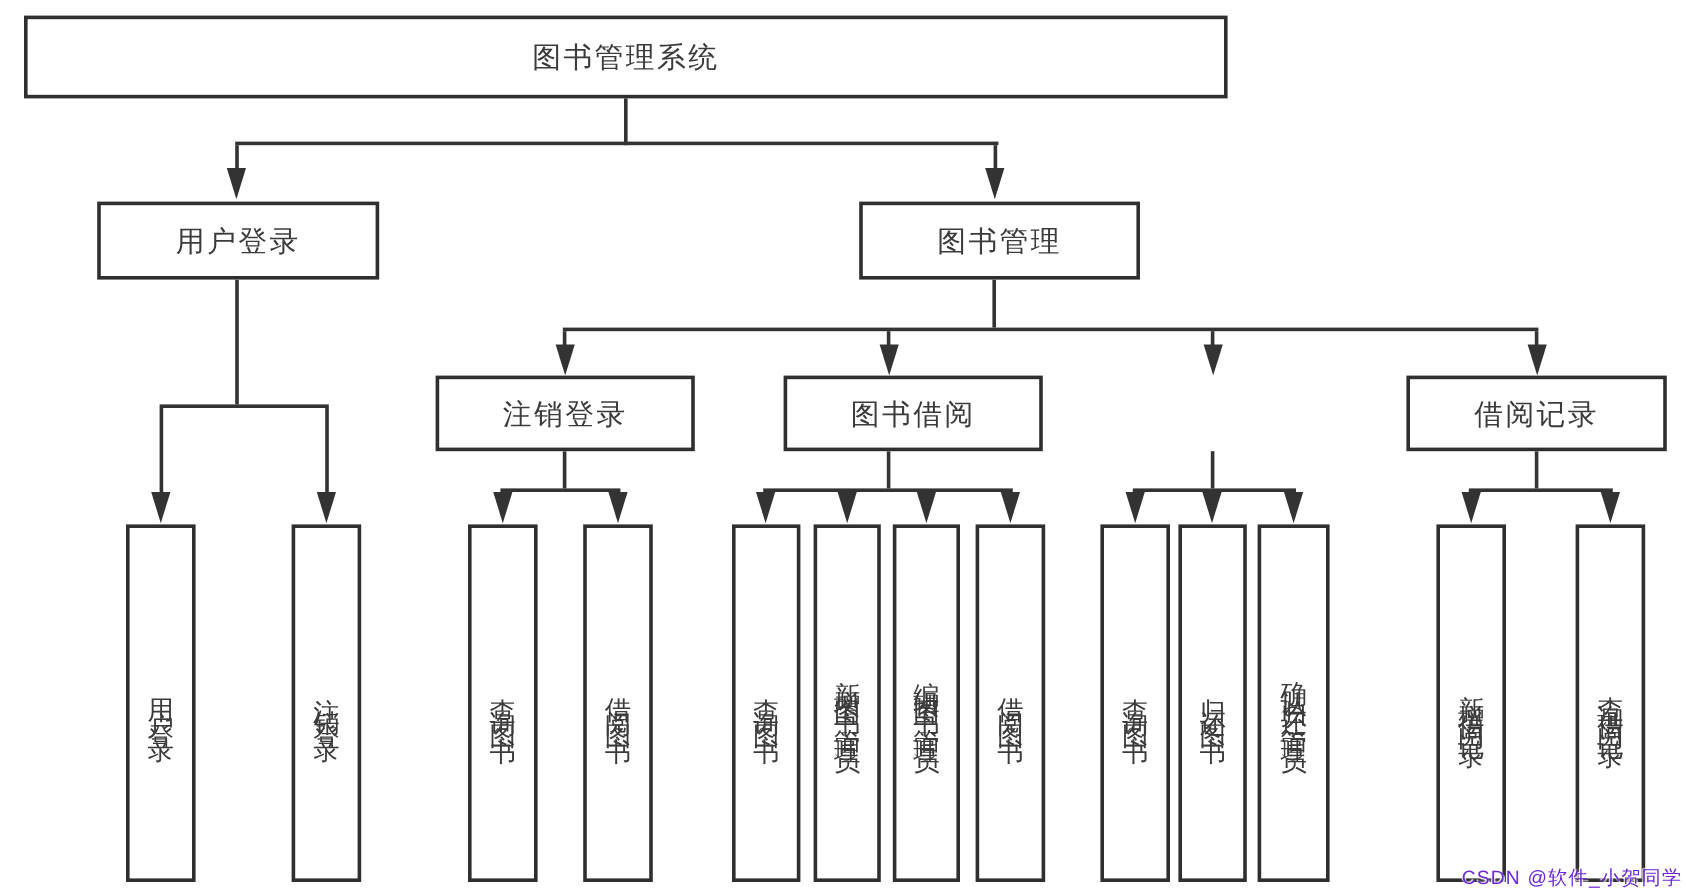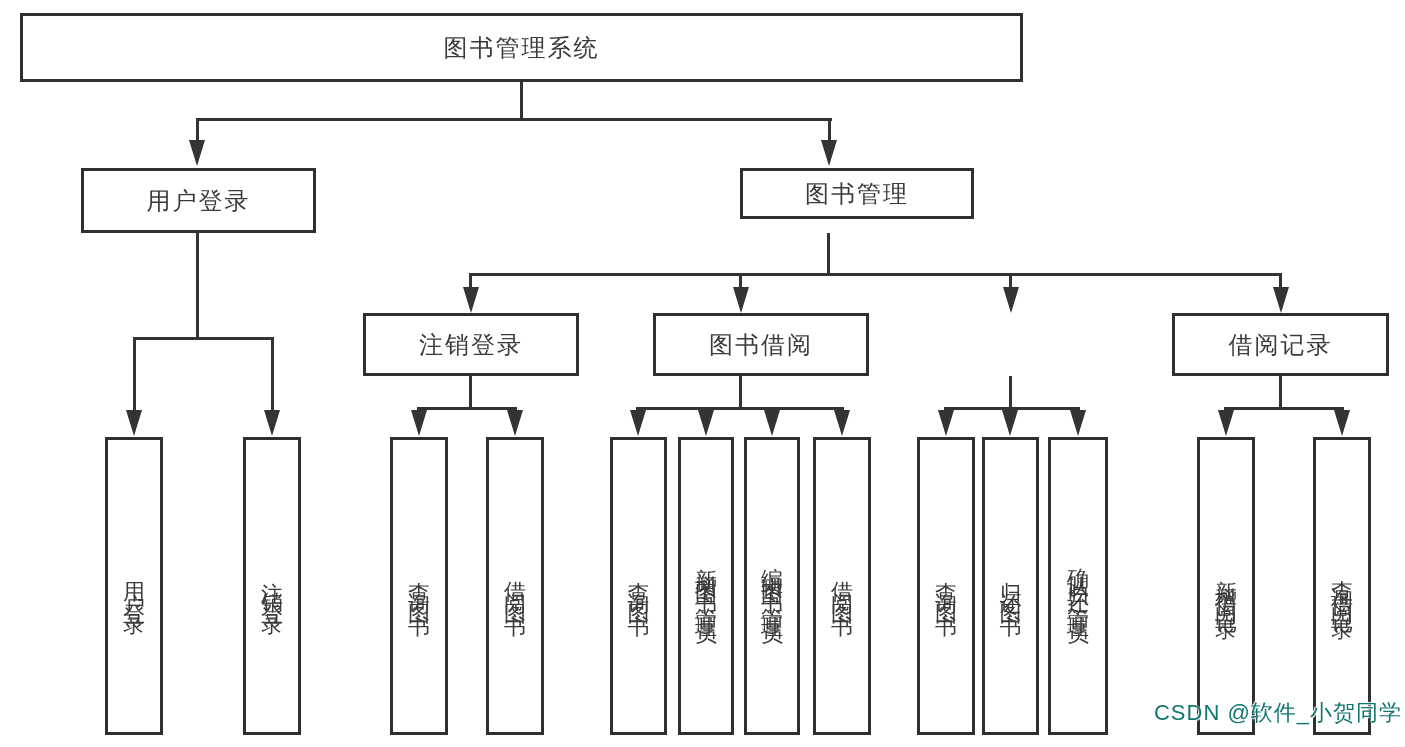--- a/index.html
+++ b/index.html
@@ -42,23 +42,23 @@
     width: 0;
     height: 0;
     border-left: 8px solid transparent;
     border-right: 8px solid transparent;
     border-top: 26px solid #333333;
     z-index: 1;
   }
   .watermark {
     position: absolute;
     right: 3px;
-    bottom: 19px;
-    font-size: 22px;
-    color: #0f766e;
+    bottom: 4px;
+    font-size: 16px;
+    color: #6d28d9;
     text-shadow: 1px 1px 1px #ffffff, -1px -1px 1px #ffffff;
     letter-spacing: 1px;
     z-index: 5;
     white-space: nowrap;
   }
 </style>
 </head>
 <body>
 
 <div id="canvas">
@@ -70,21 +70,21 @@
   <div class="line" style="left:520px; top:68px; width:3px; height:53px;"></div>
   <div class="line" style="left:196px; top:118px; width:636px; height:3px;"></div>
   <div class="line" style="left:196px; top:121px; width:3px; height:21px;"></div>
   <div class="line" style="left:828px; top:121px; width:3px; height:21px;"></div>
   <div class="arrow" style="left:189px; top:140px;"></div>
   <div class="arrow" style="left:821px; top:140px;"></div>
 
   <div class="node" style="left:81px; top:168px; width:235px; height:65px;">
     <span>用户登录</span>
   </div>
-  <div class="node" style="left:740px; top:168px; width:234px; height:51px;">
+  <div class="node" style="left:716px; top:168px; width:234px; height:65px;">
     <span>图书管理</span>
   </div>
 
   <div class="line" style="left:196px; top:233px; width:3px; height:104px;"></div>
   <div class="line" style="left:133px; top:337px; width:141px; height:3px;"></div>
   <div class="line" style="left:133px; top:340px; width:3px; height:70px;"></div>
   <div class="line" style="left:271px; top:340px; width:3px; height:70px;"></div>
   <div class="arrow" style="left:126px; top:410px;"></div>
   <div class="arrow" style="left:264px; top:410px;"></div>
 

